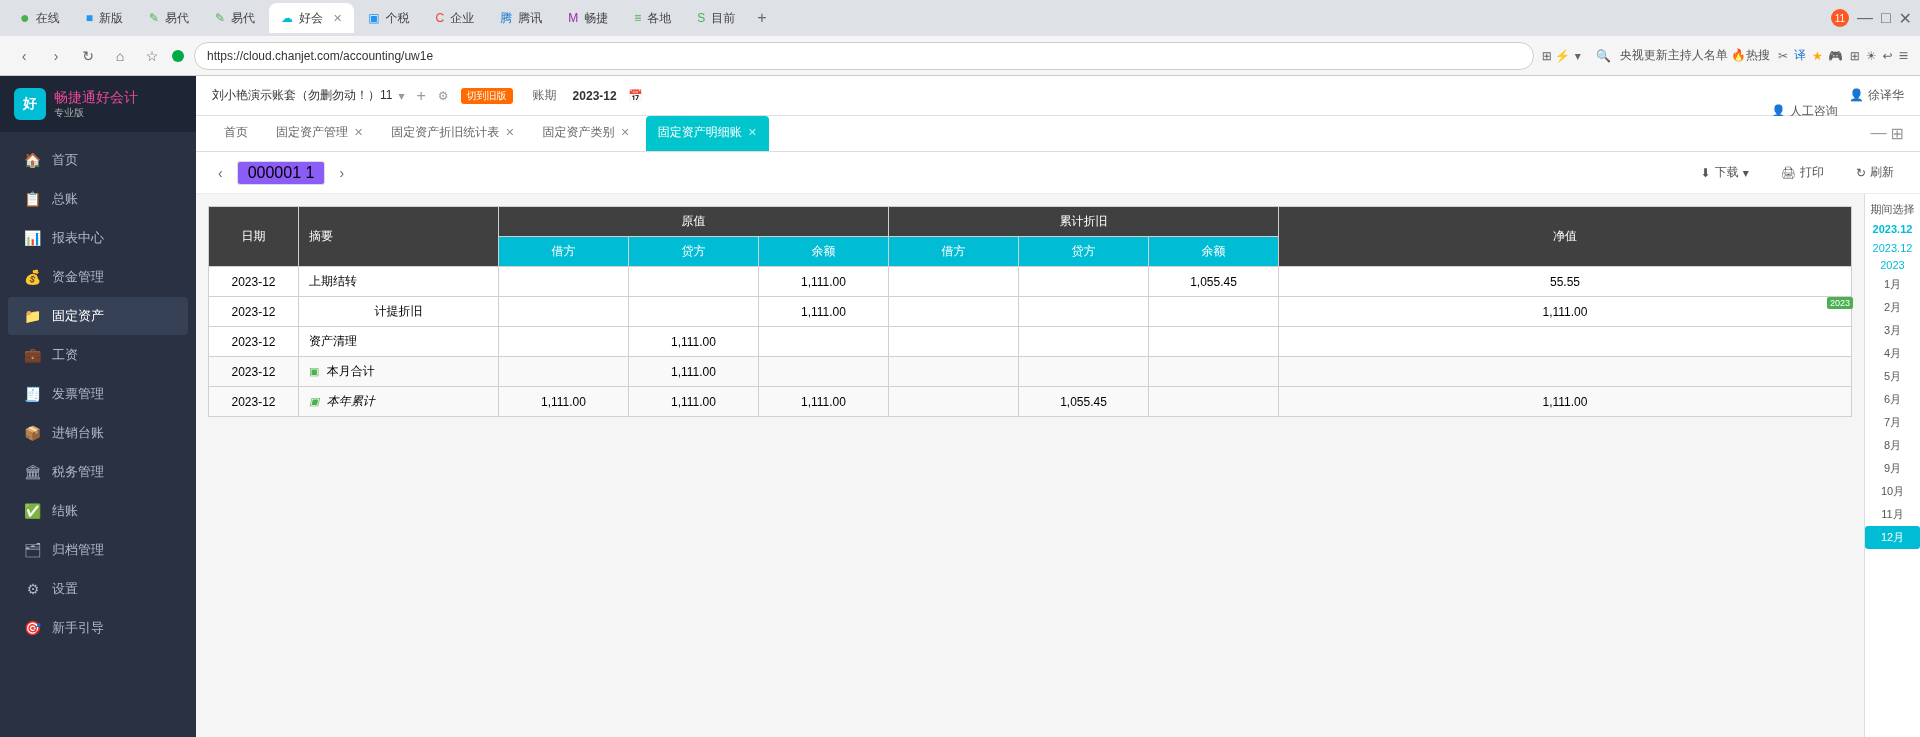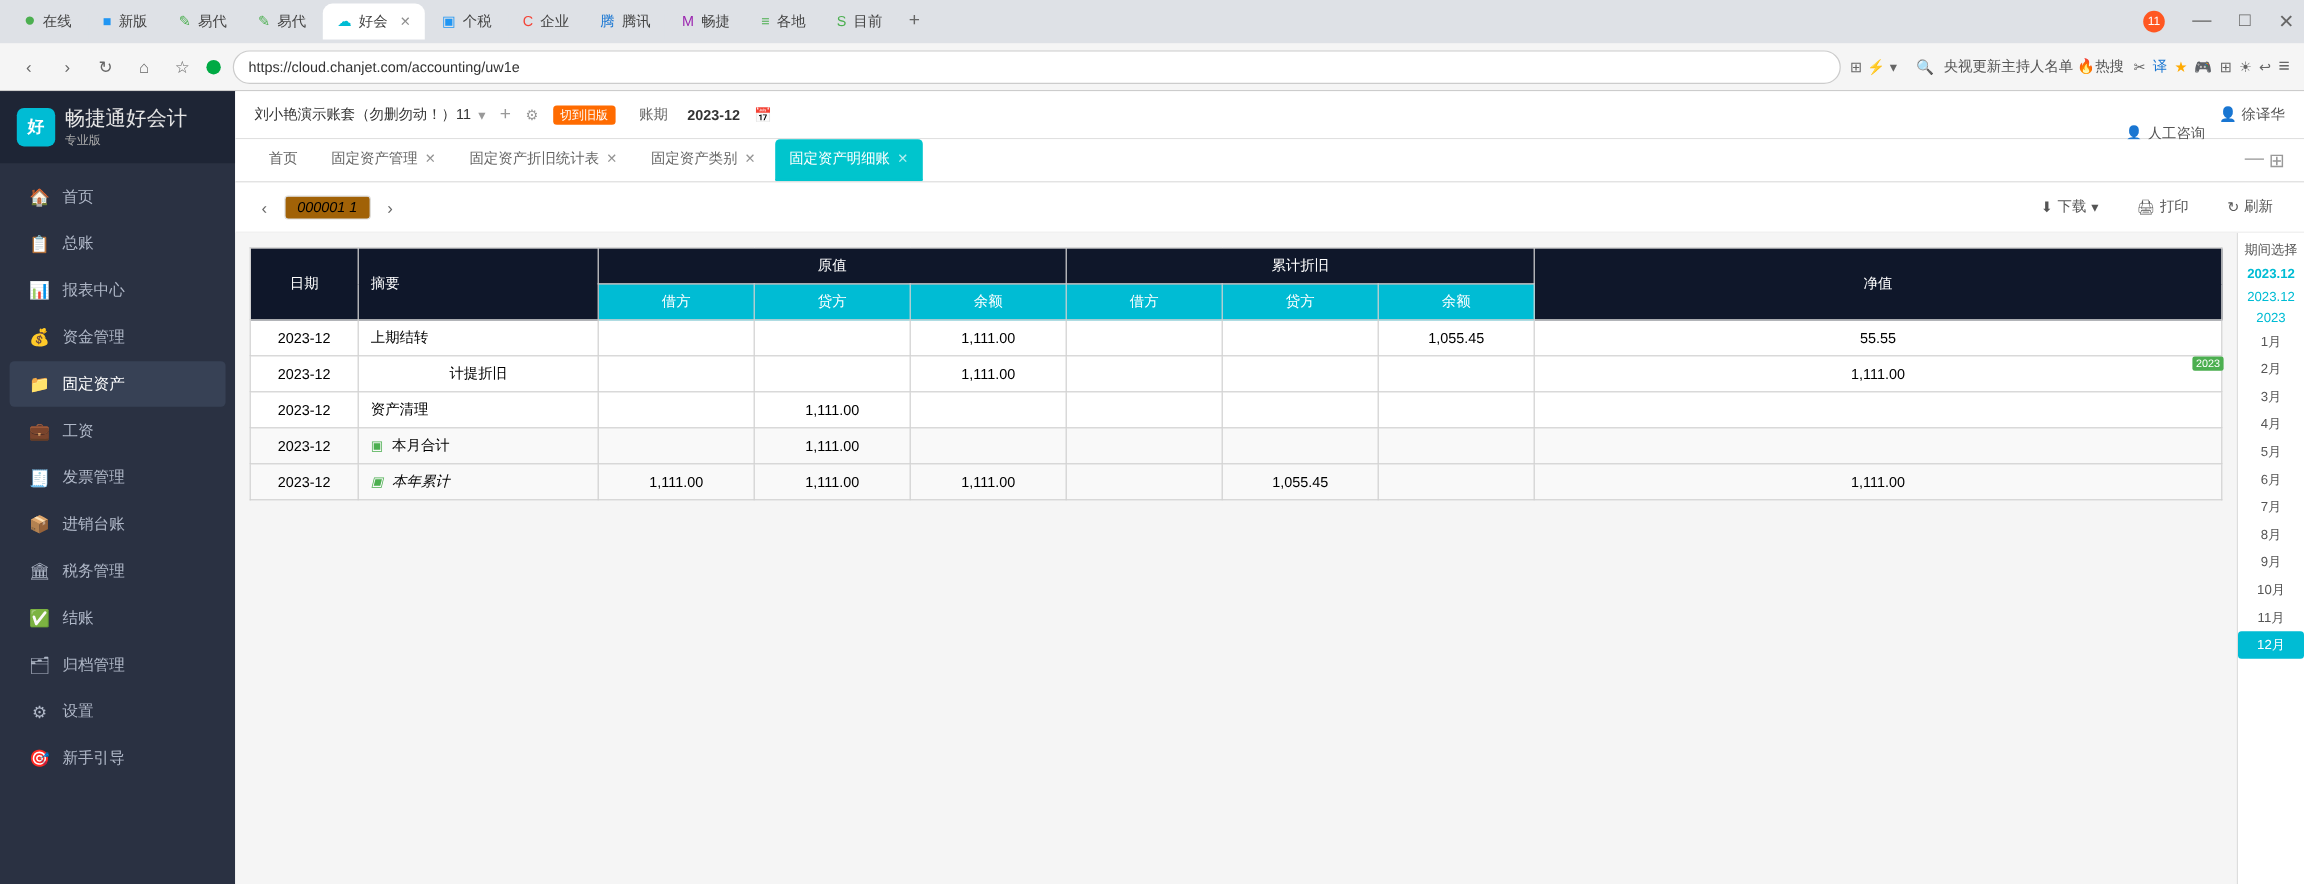--- a/index.html
+++ b/index.html
@@ -17,21 +17,21 @@
     .address-input { flex: 1; height: 28px; border-radius: 14px; border: 1px solid #ccc; padding: 0 12px; font-size: 12px; background: #fff; color: #333; }
     .browser-actions { display: flex; align-items: center; gap: 8px; margin-left: 8px; }
 
     
     .app-container { display: flex; width: 100%; height: calc(737px - 76px); }
 
     
     .sidebar { width: 196px; background: #2a3142; height: 100%; display: flex; flex-direction: column; flex-shrink: 0; }
     .sidebar-logo { display: flex; align-items: center; padding: 12px 14px; gap: 8px; background: #1e2535; }
     .sidebar-logo-icon { width: 32px; height: 32px; background: #00bcd4; border-radius: 6px; display: flex; align-items: center; justify-content: center; color: #fff; font-size: 14px; font-weight: bold; }
-    .sidebar-logo-text { color: #e5e5e5; font-size: 17px; line-height: 1.3; }
+    .sidebar-logo-text { color: #ec4899; font-size: 14px; line-height: 1.3; }
     .sidebar-logo-sub { color: #aaa; font-size: 10px; }
     .sidebar-menu { flex: 1; overflow-y: auto; padding: 8px 0; }
     .sidebar-item { display: flex; align-items: center; padding: 10px 16px; gap: 10px; cursor: pointer; color: #b0b8c8; font-size: 13px; border-radius: 4px; margin: 1px 8px; }
     .sidebar-item.active { background: #374155; color: #fff; }
     .sidebar-item .menu-icon { width: 18px; height: 18px; display: flex; align-items: center; justify-content: center; font-size: 14px; }
 
     
     .app-topbar { height: 40px; background: #fff; border-bottom: 1px solid #e0e0e0; display: flex; align-items: center; padding: 0 16px; gap: 12px; }
     .account-selector { display: flex; align-items: center; gap: 6px; font-size: 12px; color: #333; }
     .version-badge { background: #ff6b00; color: #fff; font-size: 10px; padding: 1px 6px; border-radius: 3px; cursor: pointer; }
@@ -46,26 +46,26 @@
     .content-tab.active { background: #00c5cd; color: #fff; border-bottom: 2px solid #00c5cd; }
     .content-tab .tab-close { font-size: 11px; opacity: 0.7; }
 
     
     .content-area { flex: 1; overflow: hidden; display: flex; flex-direction: column; padding: 0; }
 
     
     .content-toolbar { display: flex; align-items: center; justify-content: space-between; padding: 8px 16px; background: #fff; border-bottom: 1px solid #eee; }
     .nav-controls { display: flex; align-items: center; gap: 8px; }
     .nav-arrow { cursor: pointer; color: #666; font-size: 14px; padding: 2px 6px; }
-    .page-indicator { background: #a16207; border: 1px solid #ddd; padding: 2px 10px; border-radius: 3px; font-size: 12px; min-width: 70px; text-align: center; font-style: italic; }
+    .page-indicator { background: #8b5cf6; border: 1px solid #ddd; padding: 2px 10px; border-radius: 3px; font-size: 16px; min-width: 70px; text-align: center; }
     .toolbar-actions { display: flex; align-items: center; gap: 12px; }
     .toolbar-btn { display: flex; align-items: center; gap: 4px; cursor: pointer; color: #555; font-size: 12px; padding: 4px 10px; border-radius: 4px; }
     .ledger-table { width: 100%; border-collapse: collapse; background: #fff; }
     .ledger-table th, .ledger-table td { border: 1px solid #d0d0d0; padding: 6px 10px; text-align: center; font-size: 12px; }
-    .ledger-table thead th { background: #0f172a; color: #fff; font-weight: normal; }
+    .ledger-table thead th { background: #404040; color: #fff; font-weight: normal; }
     .ledger-table thead th.subheader { background: #00bcd4; }
     .ledger-table .date-col { width: 90px; }
     .ledger-table .summary-col { width: 200px; text-align: left; }
     .ledger-table .amount-col { width: 130px; }
     .ledger-table .total-row { background: #f9f9f9; }
     .green-icon { color: #4caf50; margin-right: 4px; font-size: 11px; }
 
     
     .period-panel { width: 56px; background: #fff; border-left: 1px solid #ddd; display: flex; flex-direction: column; align-items: center; padding: 4px 0; overflow-y: auto; }
     .period-label { font-size: 11px; color: #555; text-align: center; padding: 4px 2px; line-height: 1.3; }
@@ -122,21 +122,21 @@
     </div>
     <div class="browser-tab">
       <span style="color:#4caf50;font-size:12px;">≡</span>
       <span>各地</span>
     </div>
     <div class="browser-tab">
       <span style="color:#4caf50;font-size:12px;">S</span>
       <span>目前</span>
     </div>
     <div class="tab-new">+</div>
-    <div style="margin-left:auto;display:flex;align-items:center;gap:23px;">
+    <div style="margin-left:auto;display:flex;align-items:center;gap:8px;">
       <span style="background:#ff5722;color:#fff;border-radius:50%;width:18px;height:18px;display:flex;align-items:center;justify-content:center;font-size:10px;">11</span>
       <span style="cursor:pointer;color:#666;font-size:16px;">—</span>
       <span style="cursor:pointer;color:#666;font-size:16px;">□</span>
       <span style="cursor:pointer;color:#666;font-size:16px;">✕</span>
     </div>
   </div>
   <div class="address-bar-row">
     <div class="nav-btn">‹</div>
     <div class="nav-btn">›</div>
     <div class="nav-btn">↻</div>

